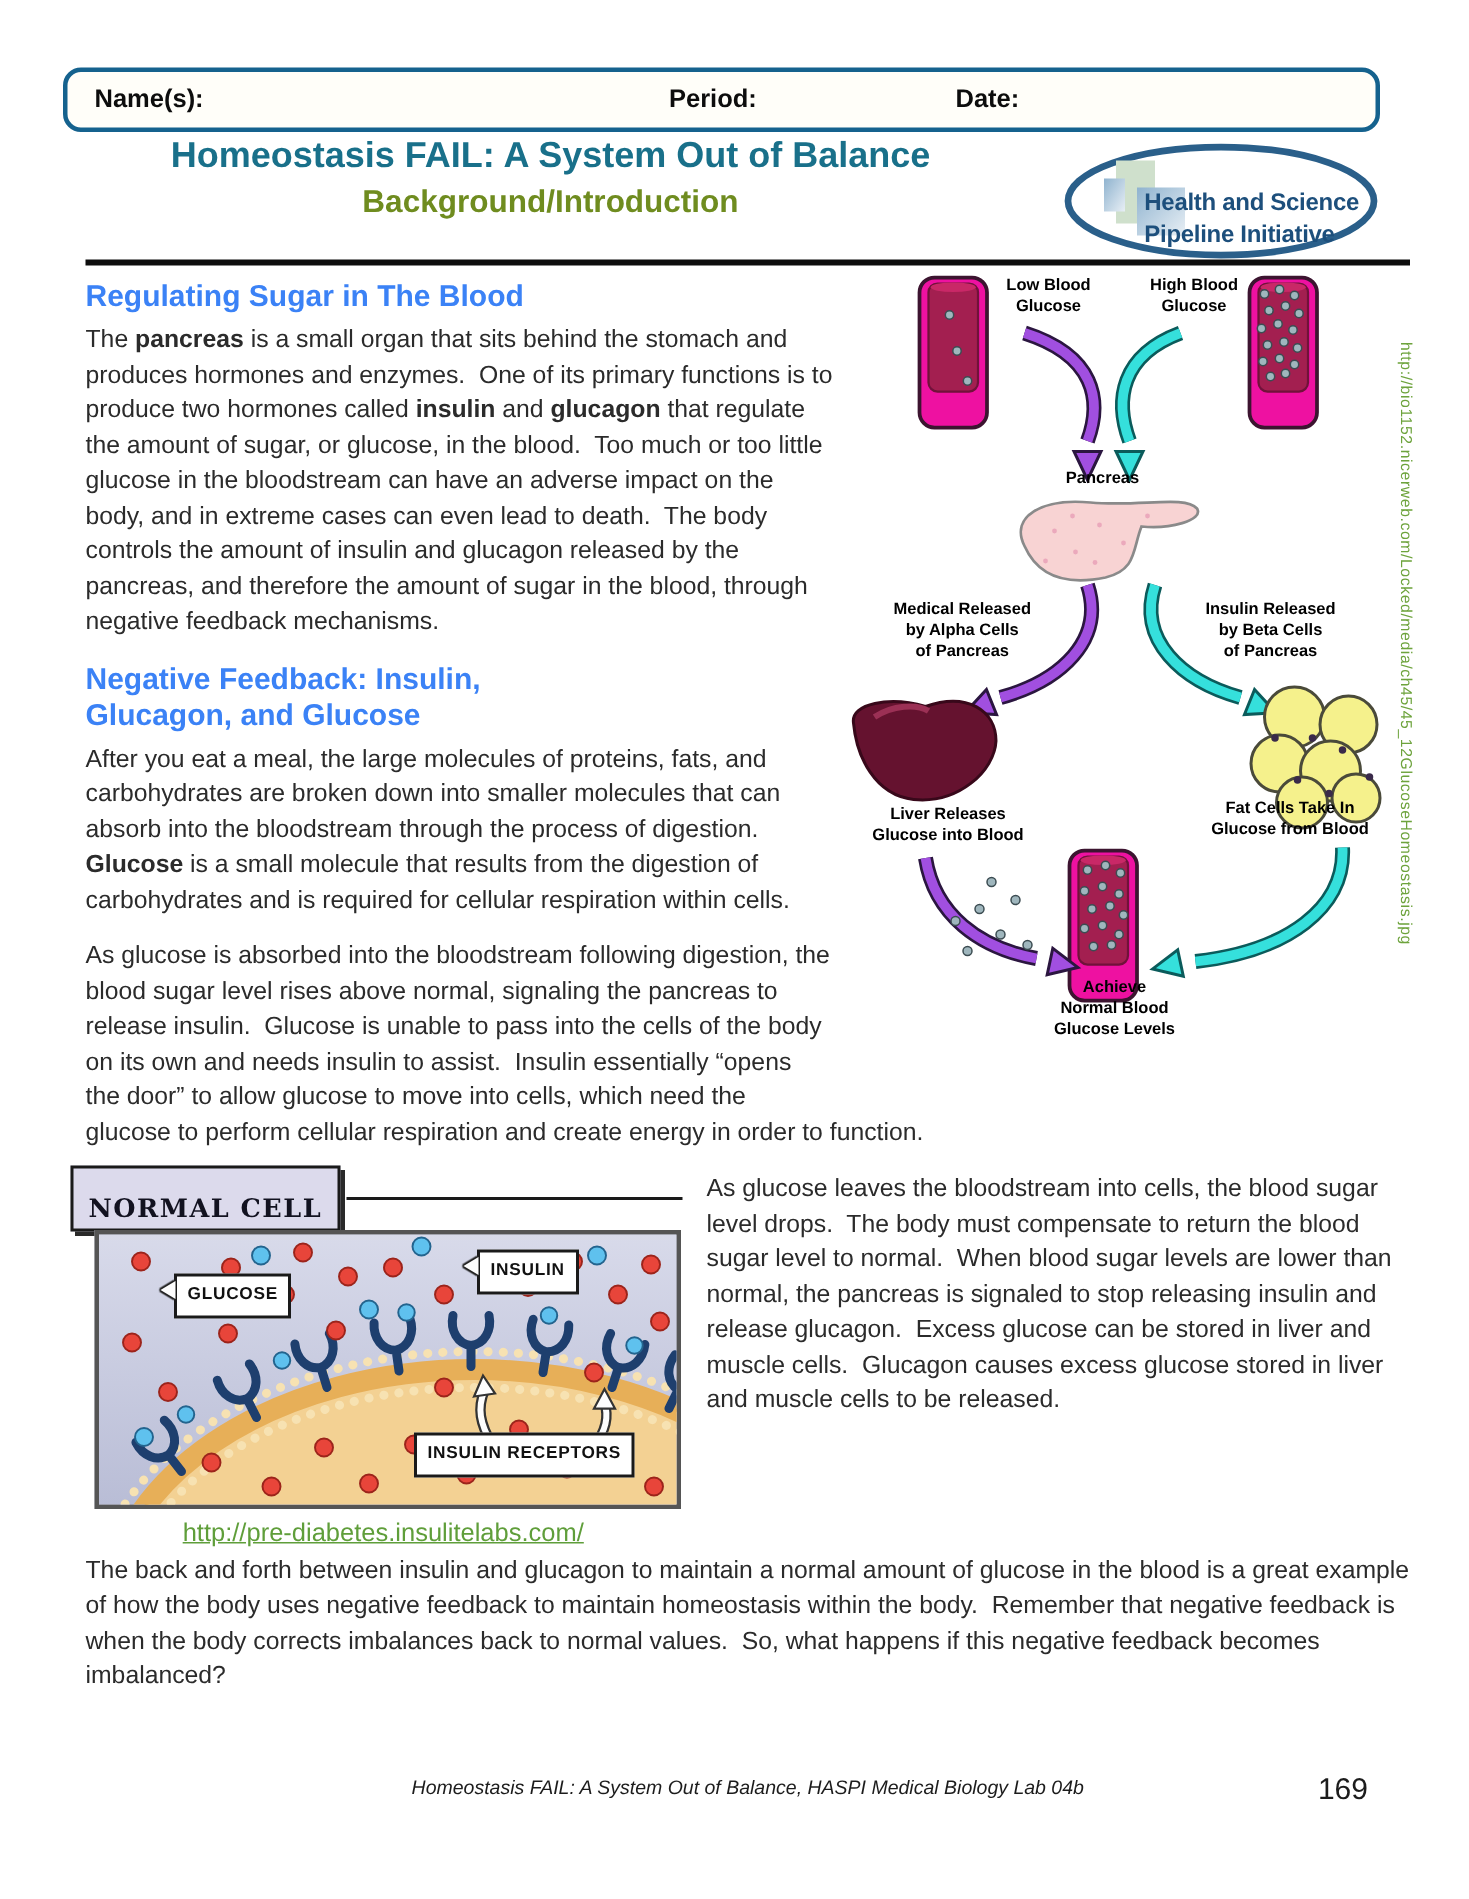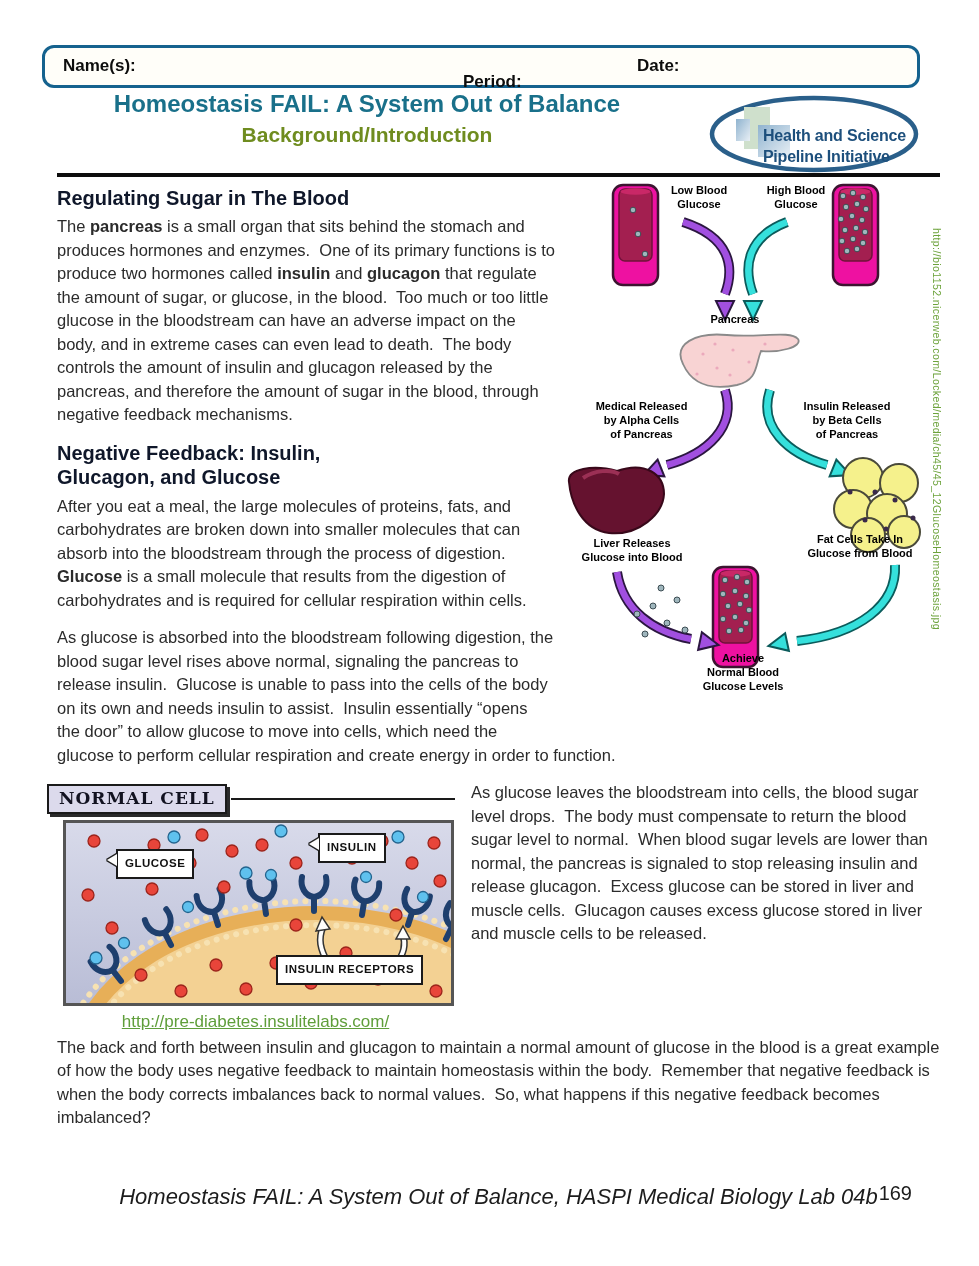--- a/index.html
+++ b/index.html
@@ -3,80 +3,80 @@
 <meta charset="utf-8">
 <style>
   html,body{margin:0;padding:0;background:#fff;}
   .page{position:relative;width:979px;height:1266px;background:#ffffff;overflow:hidden;
         font-family:"Liberation Sans",sans-serif;color:#2b2b2b;}
 
   
   .name-box{position:absolute;left:42px;top:45px;width:872px;height:37px;
             border:3px solid #15628e;border-radius:12px;background:#fffef9;}
   .name-box span{position:absolute;top:8px;font-weight:bold;font-size:17px;color:#0d0d0d;}
-  .nb-name{left:18px;} .nb-period{left:418px;margin-top:16px;} .nb-date{left:592px;}
+  .nb-name{left:18px;} .nb-period{left:401px;} .nb-date{left:592px;}
 
   
   .title-block{position:absolute;left:57px;top:90px;width:620px;text-align:center;}
   .t-main{font-size:24px;font-weight:bold;color:#19708a;line-height:1.2;margin:0;}
   .t-sub{font-size:21px;font-weight:bold;font-style:italic;color:#1e5e86;line-height:1.2;margin:3px 0 0;}
   .t-sec{font-size:21px;font-weight:bold;color:#6f8c1f;line-height:1.2;margin:3px 0 0;}
 
   
   .logo{position:absolute;left:708px;top:95px;width:212px;height:78px;}
   .logo svg{position:absolute;left:0;top:0;}
   .logo-text{position:absolute;right:14px;top:31px;text-align:left;color:#1d4f7c;
              font-weight:bold;font-size:16px;line-height:1.3;letter-spacing:-0.2px;}
 
   .black-rule{position:absolute;left:57px;top:173px;width:883px;height:4px;background:#0d0d0d;}
 
   
   .content{position:absolute;left:57px;top:182px;width:883px;font-size:16.5px;line-height:23.5px;}
   .content p{margin:0 0 14px;white-space:pre-wrap;}
-  h4.sec-head{font-size:20px;font-weight:bold;color:#0f172a;margin:4px 0 5px;line-height:1.22;white-space:pre-line;}
+  h4.sec-head{font-size:20px;font-weight:bold;color:#3b82f6;margin:4px 0 5px;line-height:1.22;white-space:pre-line;}
 
   
   figure.glucose{float:right;width:375px;height:540px;margin:0 0 4px 10px;position:relative;}
   figure.glucose svg{position:absolute;left:0;top:0;}
   .dlabel{position:absolute;font-size:11px;font-weight:bold;color:#000;line-height:1.25;
           text-align:center;white-space:pre-line;}
   .lb-low{left:90px;top:2px;width:88px;}
   .lb-high{left:194px;top:2px;width:74px;}
   .lb-pan{left:125px;top:131px;width:90px;}
   .lb-glu{left:3px;top:218px;width:147px;}
   .lb-ins{left:205px;top:218px;width:154px;}
   .lb-liv{left:0px;top:355px;width:134px;}
   .lb-fat{left:220px;top:351px;width:150px;}
   .lb-ach{left:103px;top:470px;width:150px;}
 
   
   figure.cell{float:left;width:408px;margin:4px 16px 2px -10px;}
   .banner-row{display:flex;align-items:center;height:28px;}
   .banner{background:#dcdaec;border:2px solid #1a1a1a;box-shadow:3px 3px 0 #2a2a2a;
           font-family:"DejaVu Serif",serif;font-weight:bold;font-size:17px;color:#121220;
-          padding:1px 10px 1px;letter-spacing:1px;white-space:nowrap;}
+          padding:16px 10px 1px;letter-spacing:1px;white-space:nowrap;}
   .banner-line{flex:1;height:0;border-top:2.5px solid #1a1a1a;margin-left:4px;}
   .cell-img{margin-left:16px;margin-top:7px;width:385px;height:180px;border:3px solid #555;
             position:relative;background:#cfd2e4;}
   .cbox{position:absolute;background:#fff;border:2px solid #1a1a1a;font-size:11.5px;font-weight:bold;
         color:#111;padding:1px 7px;letter-spacing:.5px;white-space:nowrap;}
   .cbox .tri{position:absolute;left:-11px;top:3px;width:0;height:0;border-top:6px solid transparent;
              border-bottom:6px solid transparent;border-right:10px solid #fdfdfd;
              filter:drop-shadow(-1px 0 0 #222) drop-shadow(0 1px 0 #222) drop-shadow(0 -1px 0 #222);}
   .cb-glucose{left:50px;top:26px;}
   .cb-insulin{left:252px;top:10px;}
   .cb-receptors{left:210px;top:132px;}
   .cell-caption{margin:4px 0 0 16px;width:385px;text-align:center;font-size:17px;
                 color:#5f9e3a;text-decoration:underline;}
 
   .clear-p{clear:left;}
 
   
   .footer{position:absolute;left:57px;top:1184px;width:883px;}
-  .footer-text{display:block;text-align:center;font-style:italic;font-size:22px;color:#1c1c1c;}
+  .footer-text{display:block;text-align:center;font-style:italic;font-size:13px;color:#1c1c1c;}
   .page-num{position:absolute;right:28px;top:-2px;font-size:20px;font-style:normal;color:#1c1c1c;}
 
   
   .side-url{position:absolute;right:36px;top:228px;writing-mode:vertical-rl;
             font-size:10.5px;letter-spacing:.4px;color:#6da33c;}
 </style>
 </head>
 <body>
 
 <div class="page">

